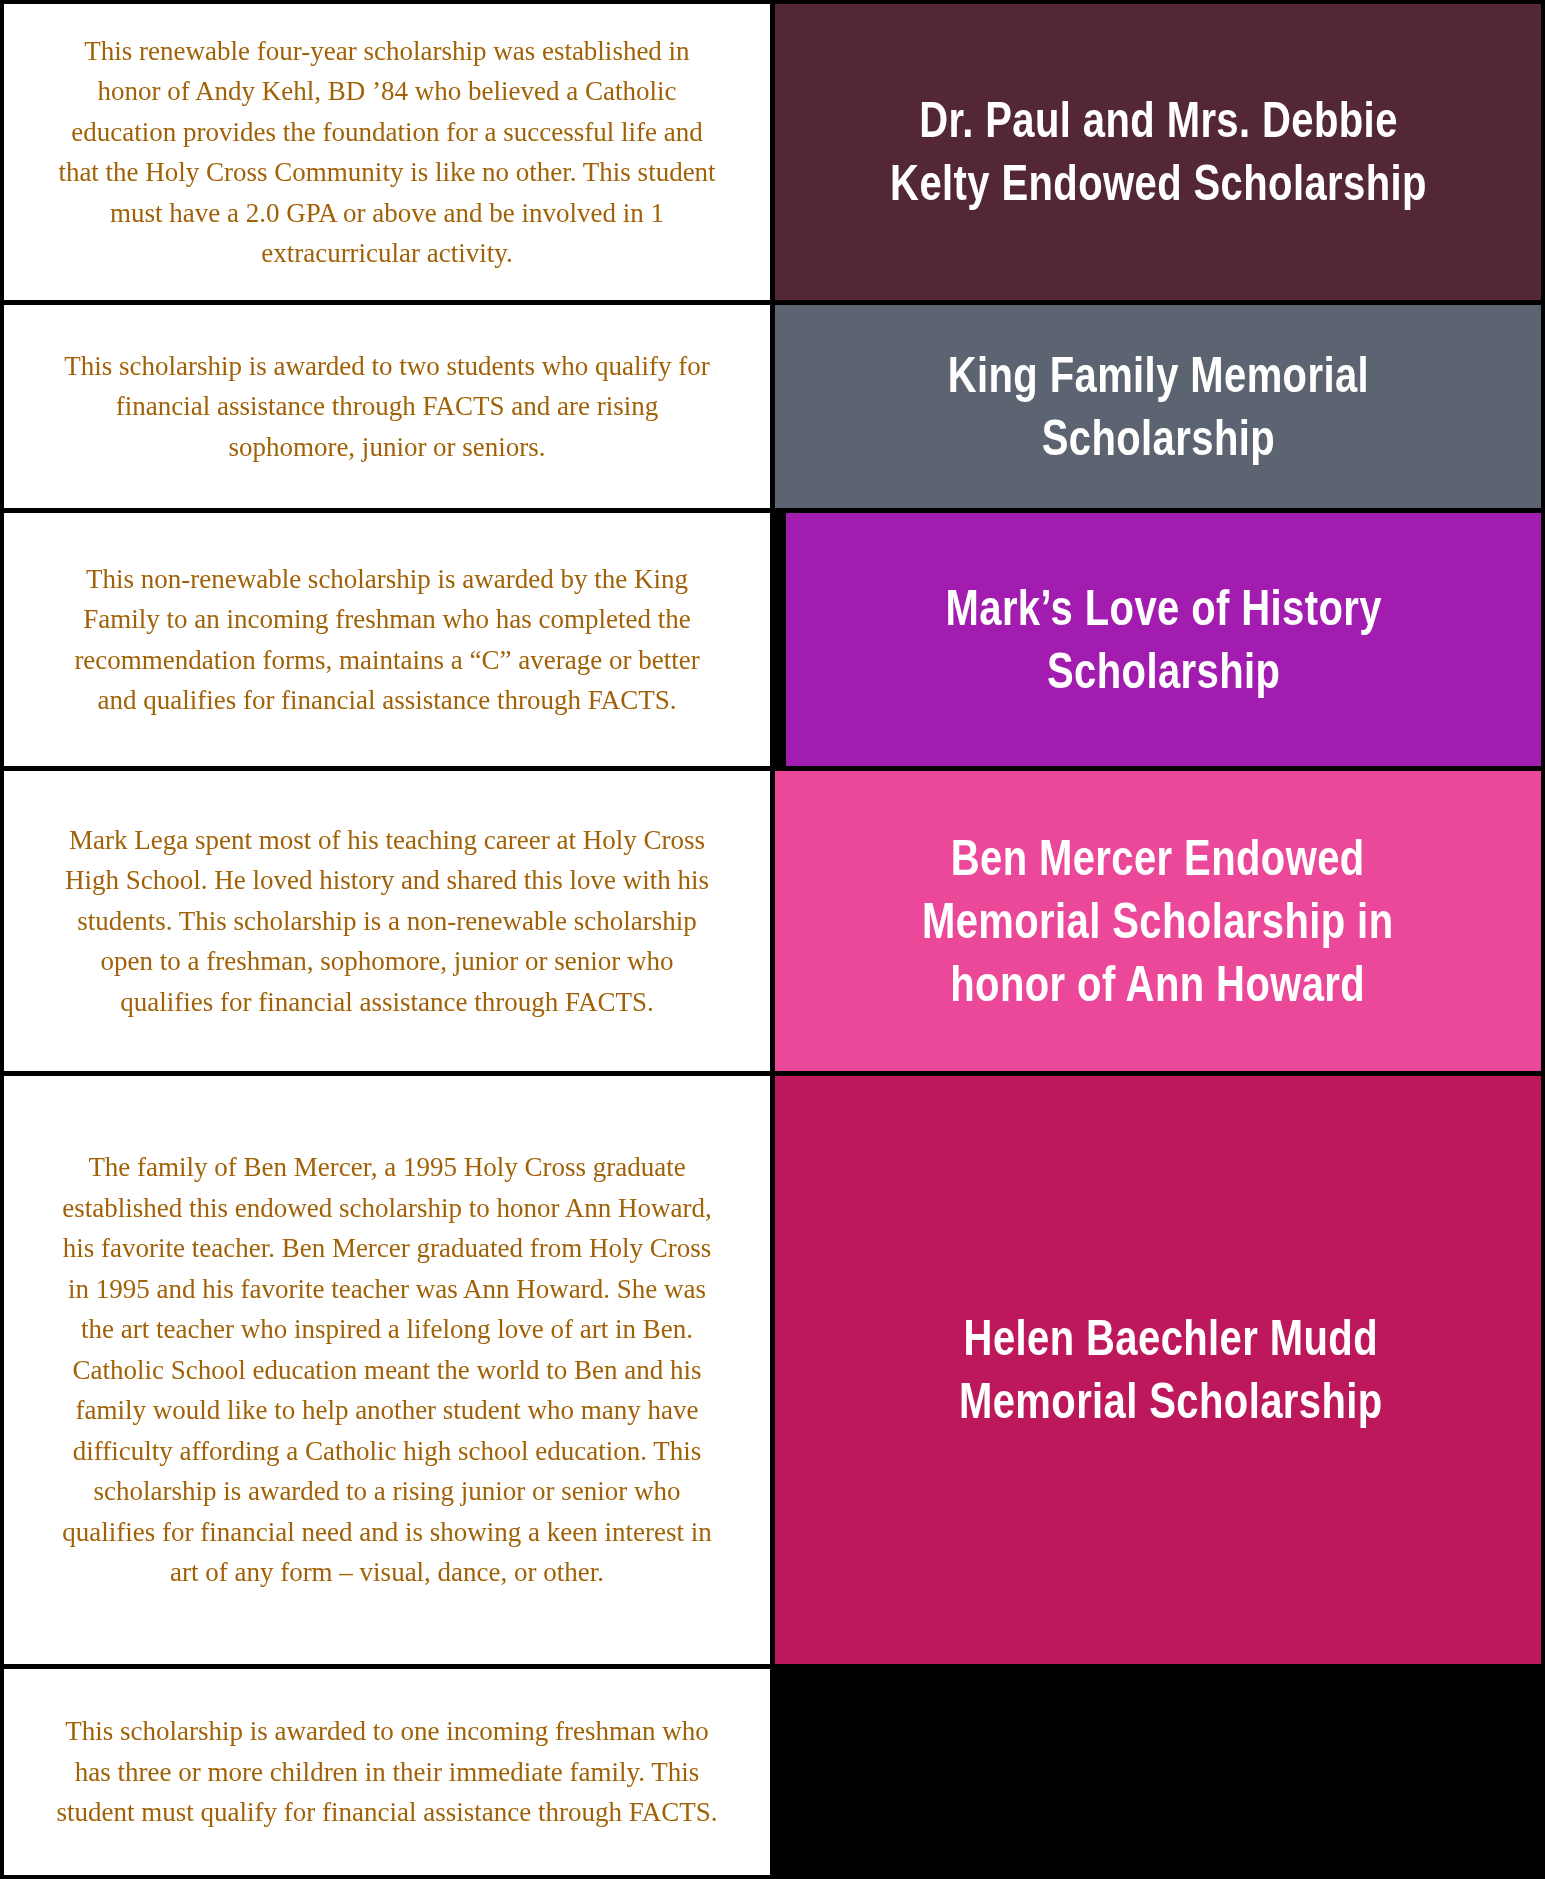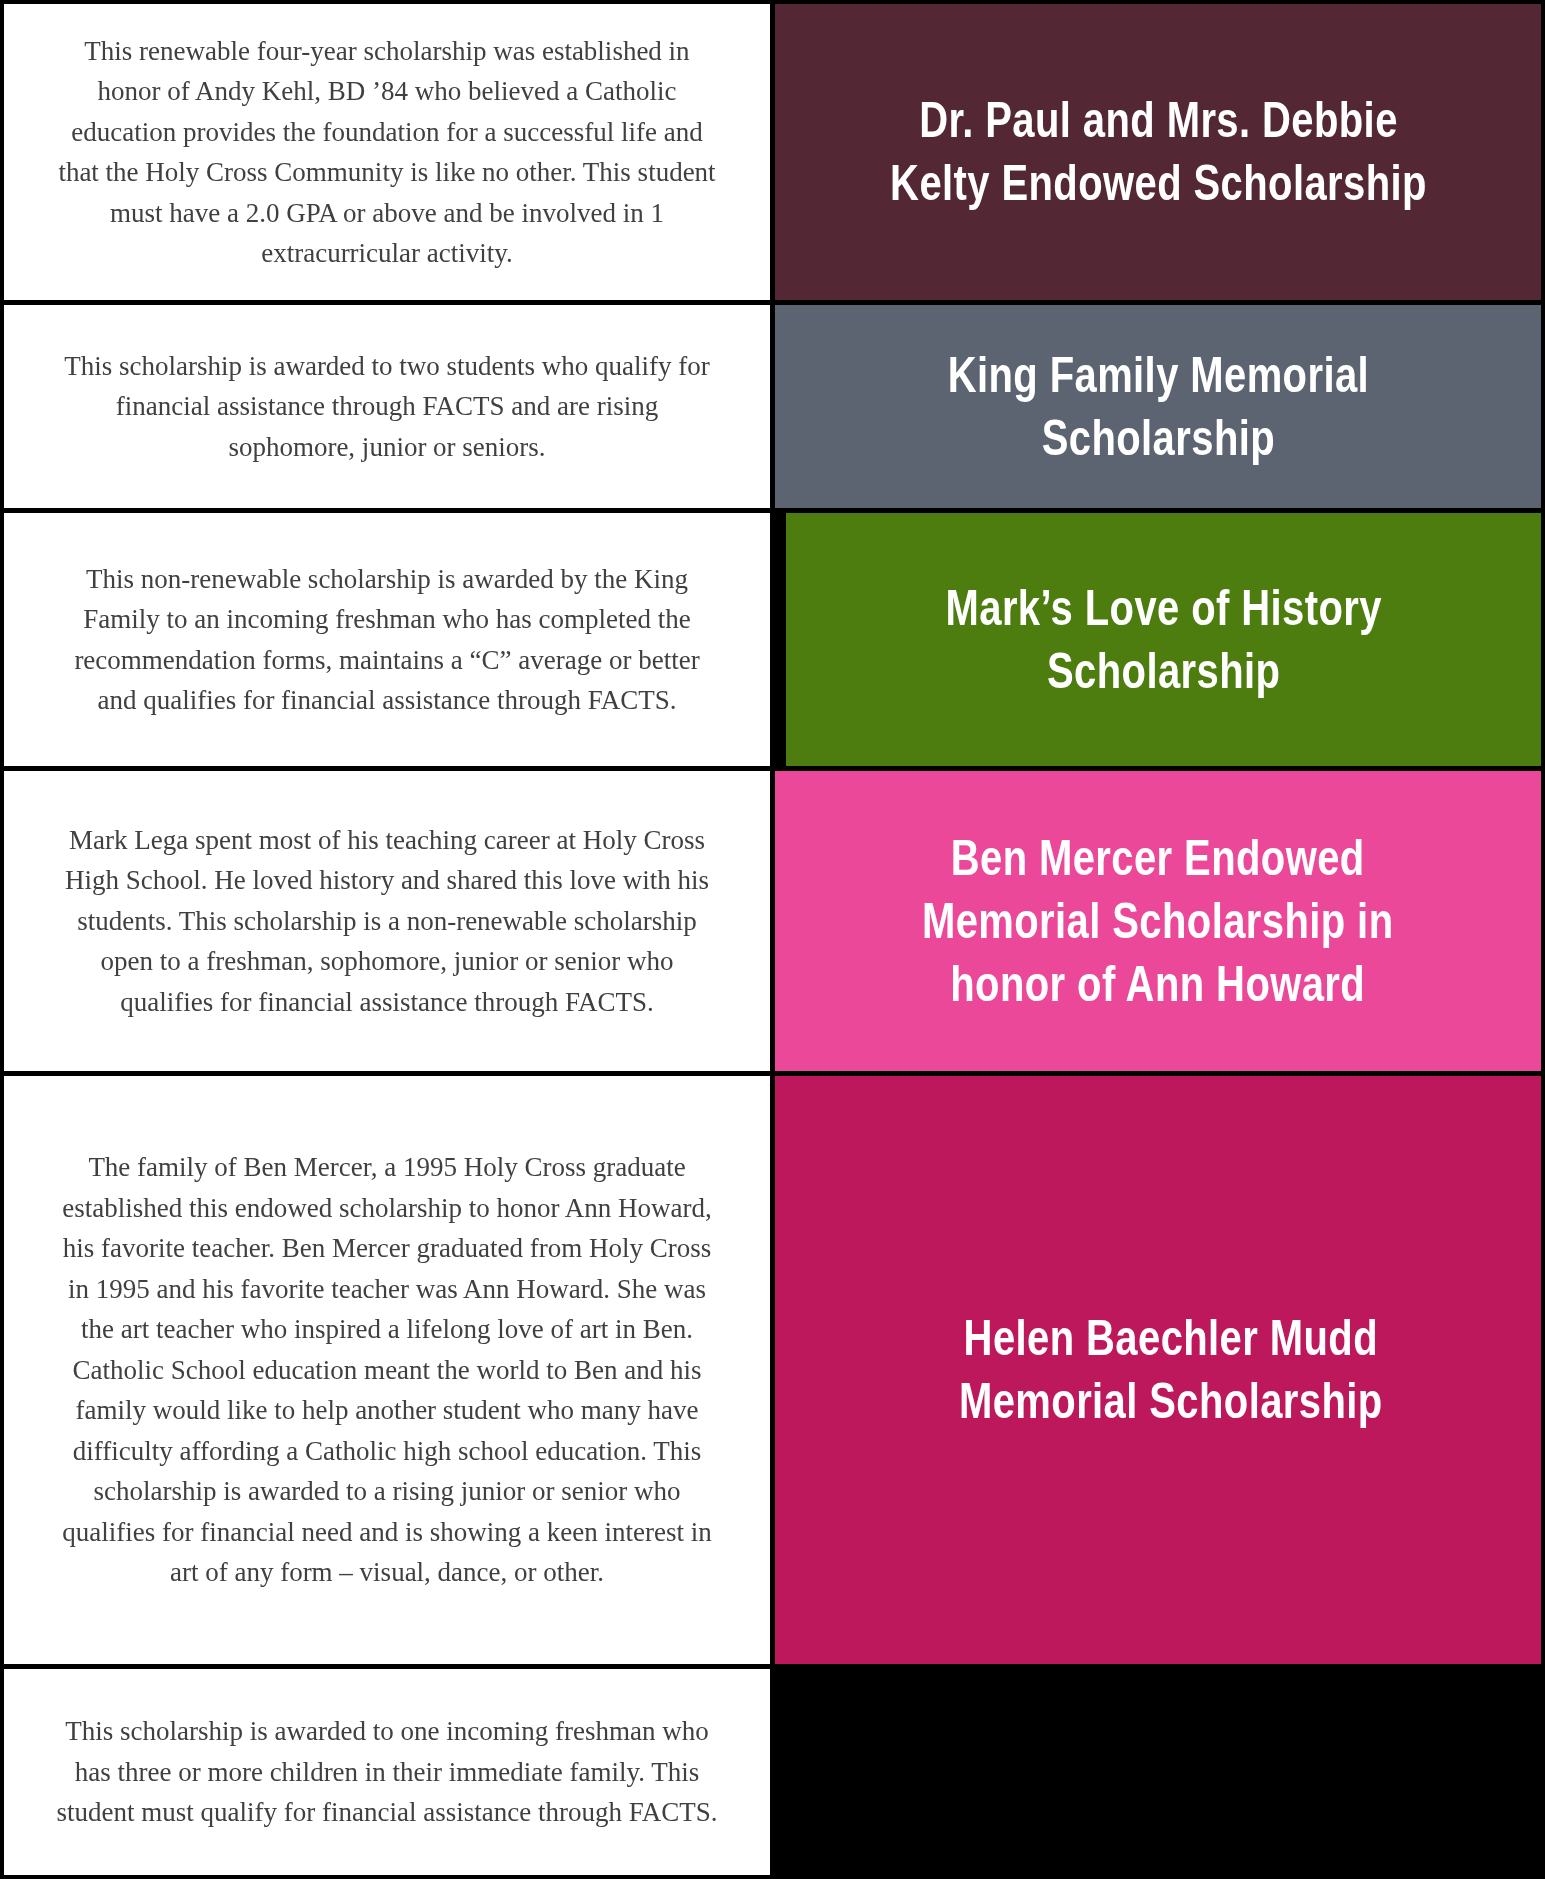--- a/index.html
+++ b/index.html
@@ -41,21 +41,21 @@
     display: flex;
     align-items: center;
     justify-content: center;
     text-align: center;
     padding: 10px 52px;
     box-sizing: border-box;
     overflow: hidden;
   }
   .desc-text {
     font-family: "Liberation Serif", serif;
-    color: #404040;
+    color: #a16207;
     font-size: 27px;
     line-height: 1.5;
   }
 </style>
 </head>
 <body>
 
 <div class="table-wrap">
 
   <div class="desc-cell">
@@ -75,21 +75,21 @@
   <div class="title-cell" style="background-color: rgb(91, 100, 112); text-align: center;">
     <div class="title-text">
         <div>King Family Memorial</div>
         <div>Scholarship</div>
       </div>
   </div>
   <div class="desc-cell">
     <div class="desc-text">This non-renewable scholarship is awarded by the King Family to an incoming freshman who has completed the recommendation forms, maintains a “C” average or better and qualifies for financial assistance through FACTS.</div>
   </div>
 
-  <div class="title-cell" style="background-color: #4d7c0f; margin-left: 11px;">
+  <div class="title-cell" style="background-color: #a21caf; margin-left: 11px;">
     <div class="title-text">
         <div>Mark’s Love of History</div>
         <div>Scholarship</div>
       </div>
   </div>
   <div class="desc-cell">
     <div class="desc-text">Mark Lega spent most of his teaching career at Holy Cross High School. He loved history and shared this love with his students. This scholarship is a non-renewable scholarship open to a freshman, sophomore, junior or senior who qualifies for financial assistance through FACTS.</div>
   </div>
 
   <div class="title-cell" style="background-color: #ec4899;">

